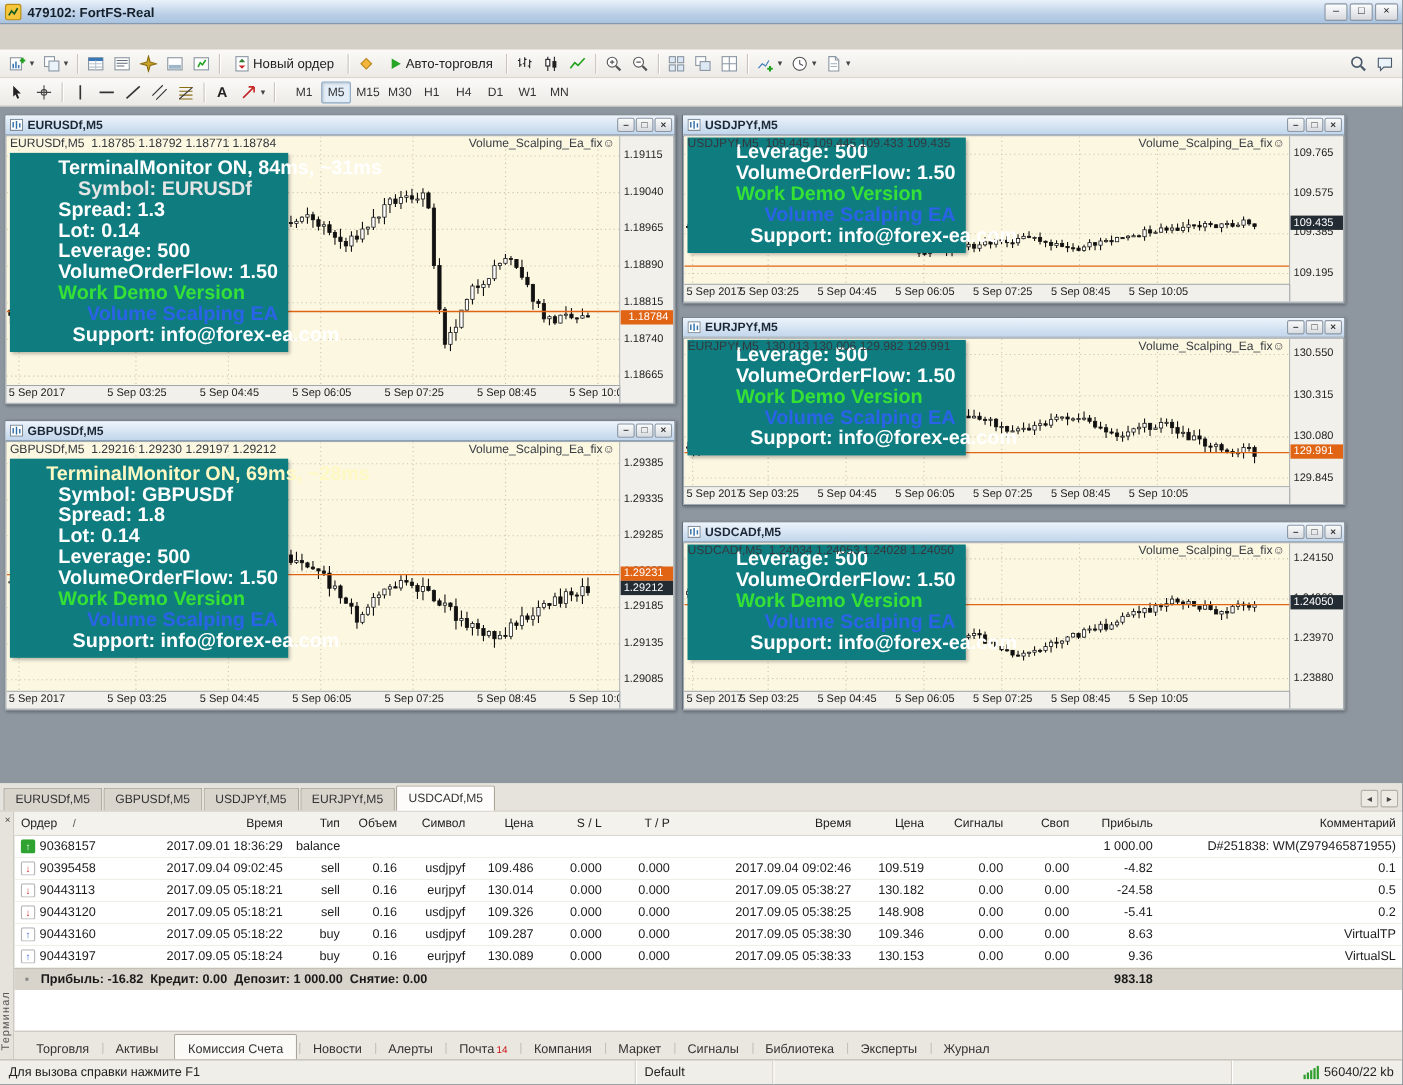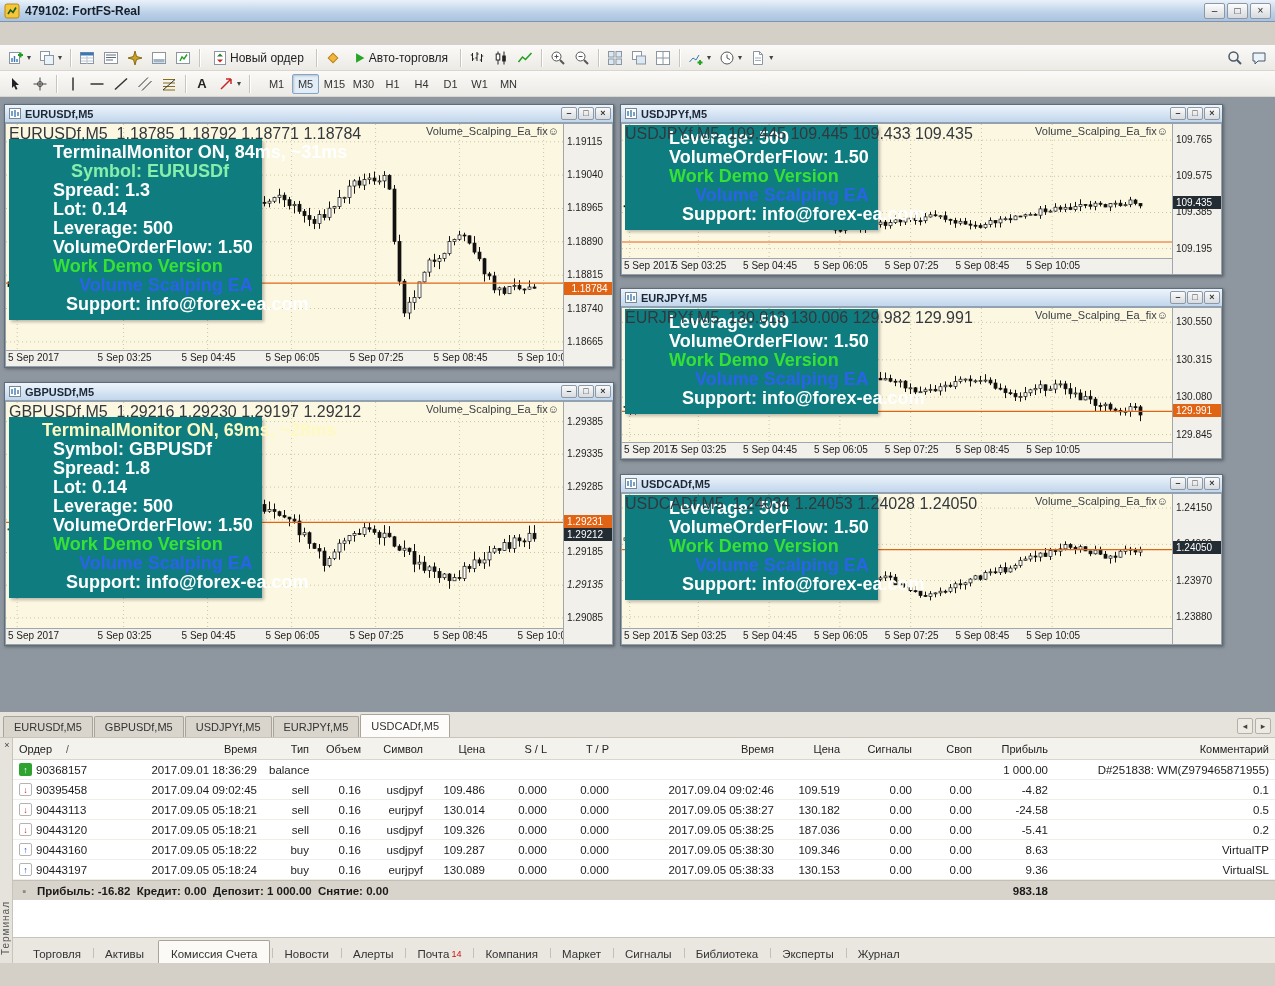--- a/index.html
+++ b/index.html
@@ -34,21 +34,21 @@
 #mdi{position:absolute;top:97px;left:0;right:0;height:615px;background:#8E97A0;overflow:hidden;}
 .chart-window{position:absolute;border:1px solid #5F6C7A;background:#EFEDE6;box-shadow:1px 1px 3px rgba(0,0,0,.35);}
 .cw-titlebar{height:18px;display:flex;align-items:center;gap:4px;padding:0 2px 0 4px;background:linear-gradient(#EDF4FB,#C2D6EC);border-bottom:1px solid #8CA2B8;font-size:11px;font-weight:bold;color:#1C2836;}
 .cw-btns{margin-left:auto;display:flex;gap:1px;}
 .cw-btn{width:16px;height:13px;font-size:9px;line-height:11px;text-align:center;background:linear-gradient(#FAFAFA,#D8DCE0);border:1px solid #8E98A4;border-radius:2px;color:#333;}
 .cw-body{position:absolute;top:18px;left:0;right:0;bottom:0;display:grid;grid-template-columns:1fr 48px;grid-template-rows:1fr 15px;background:#F2F0EA;border:1px solid #98A0A8;}
 .cw-plot{grid-column:1;grid-row:1;position:relative;background:#FCF7E1;overflow:hidden;border-right:1px solid #A0A6AC;border-bottom:1px solid #A0A6AC;}
 .cw-scale{grid-column:2;grid-row:1;position:relative;background:#F2F0EA;overflow:hidden;}
 .cw-timeaxis{grid-column:1;grid-row:2;position:relative;background:#F2F0EA;overflow:hidden;border-right:1px solid #A0A6AC;}
 .cw-corner{grid-column:2;grid-row:2;background:#F2F0EA;}
-.cw-ohlc{position:absolute;top:1px;left:3px;font-size:16px;color:#33383D;z-index:3;white-space:pre;}
+.cw-ohlc{position:absolute;top:1px;left:3px;font-size:11px;color:#33383D;z-index:3;white-space:pre;}
 .cw-ea{position:absolute;top:1px;right:4px;font-size:11px;color:#3A3F45;z-index:3;}
 .cw-overlay{position:absolute;left:3px;width:253px;background:#0F7D80;z-index:2;padding:4px 0 6px 0;box-shadow:2px 2px 3px rgba(0,0,0,.25);}
 .ov-line{font-size:18px;line-height:19px;font-weight:bold;white-space:nowrap;margin-left:32px;}
 .scale-label{position:absolute;left:3px;font-size:10px;color:#1F1F1F;white-space:nowrap;}
 .scale-badge{position:absolute;left:0;right:0;font-size:10px;color:#FFF;padding:1px 0 1px 3px;z-index:2;}
 .scale-badge.orange{background:#E06414;}
 .scale-badge.dark{background:#232B33;}
 .time-label{position:absolute;top:1px;font-size:10px;color:#222;white-space:nowrap;}
 
 
@@ -583,21 +583,21 @@
               <line x1="518.5" x2="518.5" y1="164.4" y2="169.9" stroke="#111" stroke-width="1"></line>
               <rect x="517" y="165.0" width="3" height="1.0" fill="#111111" stroke="#111" stroke-width="0.7"></rect>
               <line x1="523.5" x2="523.5" y1="156.4" y2="165.8" stroke="#111" stroke-width="1"></line>
               <rect x="522" y="163.0" width="3" height="2.2" fill="#FFFFFF" stroke="#111" stroke-width="0.7"></rect>
               <line x1="528.5" x2="528.5" y1="160.1" y2="164.7" stroke="#111" stroke-width="1"></line>
               <rect x="527" y="163.0" width="3" height="1.2" fill="#111111" stroke="#111" stroke-width="0.7"></rect>
               <line x1="0" x2="560" y1="159.2" y2="159.2" stroke="#E06414" stroke-width="1.2"></line>
             </svg>
         <div class="cw-overlay" style="top: 15px;">
               <div class="ov-line" style="color: rgb(255, 255, 255); padding-left: 12px;">TerminalMonitor ON, 84ms, ~31ms</div>
-              <div class="ov-line" style="color: #86efac; padding-left: 30px;">Symbol: EURUSDf</div>
+              <div class="ov-line" style="color: #e5e5e5; padding-left: 30px;">Symbol: EURUSDf</div>
               <div class="ov-line" style="color: rgb(255, 255, 255); padding-left: 12px;">Spread: 1.3</div>
               <div class="ov-line" style="color: rgb(255, 255, 255); padding-left: 12px;">Lot: 0.14</div>
               <div class="ov-line" style="color: rgb(255, 255, 255); padding-left: 12px;">Leverage: 500</div>
               <div class="ov-line" style="color: rgb(255, 255, 255); padding-left: 12px;">VolumeOrderFlow: 1.50</div>
               <div class="ov-line" style="color: rgb(53, 225, 53); padding-left: 12px;">Work Demo Version</div>
               <div class="ov-line" style="color: rgb(42, 99, 232); padding-left: 38px;">Volume Scalping EA</div>
               <div class="ov-line" style="color: rgb(255, 255, 255); padding-left: 25px;">Support: info@forex-ea.com</div>
             </div>
         <div class="cw-ohlc">EURUSDf,M5  1.18785 1.18792 1.18771 1.18784</div>
         <div class="cw-ea">Volume_Scalping_Ea_fix☺</div>
@@ -881,21 +881,21 @@
             </div>
         <div class="cw-ohlc">GBPUSDf,M5  1.29216 1.29230 1.29197 1.29212</div>
         <div class="cw-ea">Volume_Scalping_Ea_fix☺</div>
       </div>
       <div class="cw-scale">
             <span class="scale-label" style="top: 13.6286px;">1.29385</span>
             <span class="scale-label" style="top: 46.3429px;">1.29335</span>
             <span class="scale-label" style="top: 79.0571px;">1.29285</span>
             <span class="scale-label" style="top: 111.771px;">1.29235</span>
             <span class="scale-label" style="top: 144.486px;">1.29185</span>
-            <span class="scale-label" style="top: 177.2px; font-style: italic;">1.29135</span>
+            <span class="scale-label" style="top: 177.2px;">1.29135</span>
             <span class="scale-label" style="top: 209.914px;">1.29085</span>
             <span class="scale-badge orange" style="top: 113.389px;">1.29231</span>
             <span class="scale-badge dark" style="top: 125.82px;">1.29212</span>
           </div>
       <div class="cw-timeaxis">
             <span class="time-label" style="left: 2px;">5 Sep 2017</span>
             <span class="time-label" style="left: 91.6px;">5 Sep 03:25</span>
             <span class="time-label" style="left: 175.6px;">5 Sep 04:45</span>
             <span class="time-label" style="left: 259.6px;">5 Sep 06:05</span>
             <span class="time-label" style="left: 343.6px;">5 Sep 07:25</span>
@@ -1803,21 +1803,21 @@
               <span>90443120</span>
             </div>
             <div class="td" style="width: 135px;">2017.09.05 05:18:21</div>
             <div class="td" style="width: 52px;">sell</div>
             <div class="td" style="width: 52px;">0.16</div>
             <div class="td" style="width: 62px;">usdjpyf</div>
             <div class="td" style="width: 62px;">109.326</div>
             <div class="td" style="width: 62px;">0.000</div>
             <div class="td" style="width: 62px;">0.000</div>
             <div class="td" style="width: 165px;">2017.09.05 05:38:25</div>
-            <div class="td" style="width: 66px;">187.036</div>
+            <div class="td" style="width: 66px;">148.908</div>
             <div class="td" style="width: 72px;">0.00</div>
             <div class="td" style="width: 60px;">0.00</div>
             <div class="td" style="width: 76px;">-5.41</div>
             <div class="td" style="flex: 1 1 0%;">0.2</div>
           </div>
           <div class="t-row">
             <div class="td first" style="width: 115px;">
               <span class="tr-ico buy">↑</span>
               <span>90443160</span>
             </div>
@@ -1897,14 +1897,33 @@
               <span>Эксперты</span>
             </div>
             <div class="ttab">
               <span>Журнал</span>
             </div>
           </div>
       </div>
     </div>
   </div>
 
+  <div id="statusbar">
+    <div class="sb-seg" id="sb-help">
+        <span>Для вызова справки нажмите F1</span>
+      </div>
+    <div class="sb-seg" id="sb-profile">
+        <span>Default</span>
+      </div>
+    <div class="sb-seg" id="sb-fill"></div>
+    <div class="sb-seg" id="sb-traffic">
+      <span class="bars">
+          <i></i>
+          <i></i>
+          <i></i>
+          <i></i>
+          <i></i>
+        </span>
+      <span>56040/22 kb</span>
+    </div>
+  </div>
 
 </div>
 
 </body></html>

